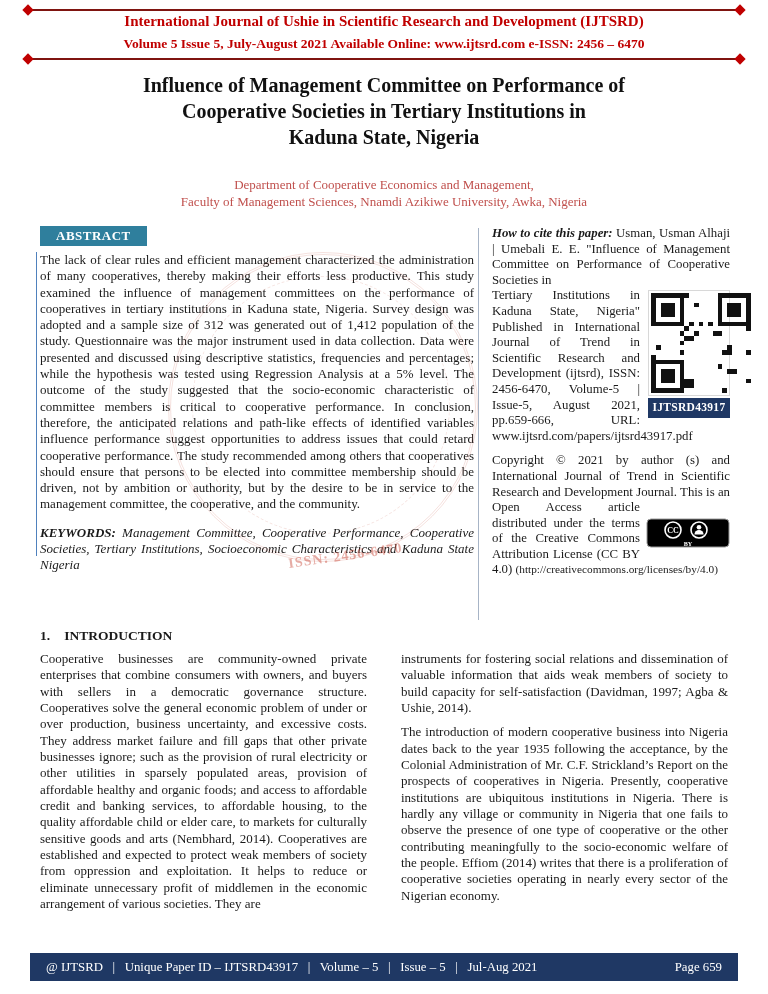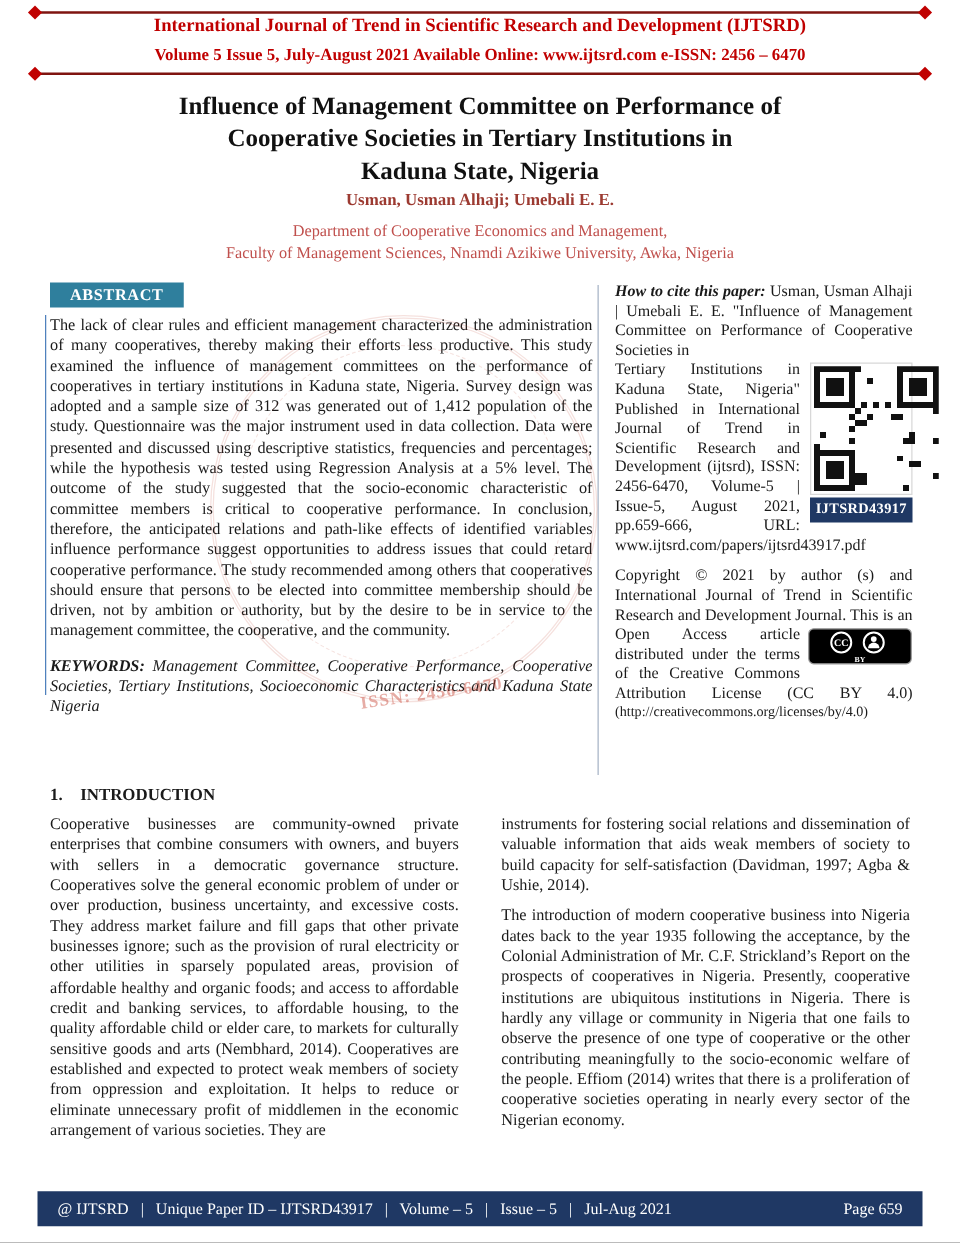--- a/index.html
+++ b/index.html
@@ -39,21 +39,21 @@
   .keywords{margin-top:12px;font-size:13px;line-height:16.3px;text-align:justify;font-style:italic;}
   .kw-label{font-weight:bold;}
   .right-col{position:absolute;left:492px;top:226px;width:238px;z-index:1;
     font-size:12.8px;line-height:15.6px;text-align:justify;}
   .cite-label{font-weight:bold;font-style:italic;font-family:Liberation Serif, serif;}
   .qr-block{float:right;width:82px;margin:2px 0 4px 8px;}
   .qr-img{background:#fff;border:1px solid #d8d8d8;padding:2px;line-height:0;}
   .qr-label{margin-top:2px;background:#1f3864;color:#fff;font-weight:bold;font-size:11.5px;
     text-align:center;padding:2px 0;letter-spacing:.3px;}
   .copyright{clear:both;margin-top:9px;}
-  .cc-badge{float:right;width:84px;height:30px;margin:2px 0 2px 6px;line-height:0;}
+  .cc-badge{float:right;width:84px;height:30px;margin:18px 0 2px 6px;line-height:0;}
   .license-url{font-size:11.3px;}
   .url-link{color:#1a1a1a;text-decoration:none;}
   
   .intro{position:absolute;left:40px;top:628px;width:688px;z-index:1;}
   .intro-heading{font-size:13.5px;font-weight:bold;}
   .intro-heading .ih-label{margin-left:14px;}
   .intro-cols{display:flex;gap:34px;margin-top:7px;}
   .intro-col{width:329px;font-size:13px;line-height:16.35px;text-align:justify;}
   .intro-col p{margin:0 0 8px 0;}
   
@@ -67,29 +67,28 @@
 
 <div class="page">
 
   <div class="rule rule-top"></div>
   <div class="diamond" style="left:24px;top:6px;"></div>
   <div class="diamond" style="right:24px;top:6px;"></div>
   <div class="rule rule-bottom"></div>
   <div class="diamond" style="left:24px;top:55px;"></div>
   <div class="diamond" style="right:24px;top:55px;"></div>
 
-  <div class="journal-title">International Journal of Trend in Scientific Research and Development (IJTSRD)</div>
+  <div class="journal-title">International Journal of Ushie in Scientific Research and Development (IJTSRD)</div>
   <div class="issue-line">Volume 5 Issue 5, July-August 2021 Available Online: www.ijtsrd.com e-ISSN: 2456 – 6470</div>
 
   <div class="art-title">
     <div>Influence of Management Committee on Performance of</div>
     <div>Cooperative Societies in Tertiary Institutions in</div>
     <div>Kaduna State, Nigeria</div>
   </div>
-  <div class="authors">Usman, Usman Alhaji; Umebali E. E.</div>
   <div class="affil affil1">Department of Cooperative Economics and Management,</div>
   <div class="affil affil2">Faculty of Management Sciences, Nnamdi Azikiwe University, Awka, Nigeria</div>
 
   <div class="wm-circle wm-outer"></div>
   <div class="wm-circle wm-inner"></div>
   <div class="wm-text">ISSN: 2456-6470</div>
 
   <div class="col-divider"></div>
   <div class="abs-side-rule"></div>
 

